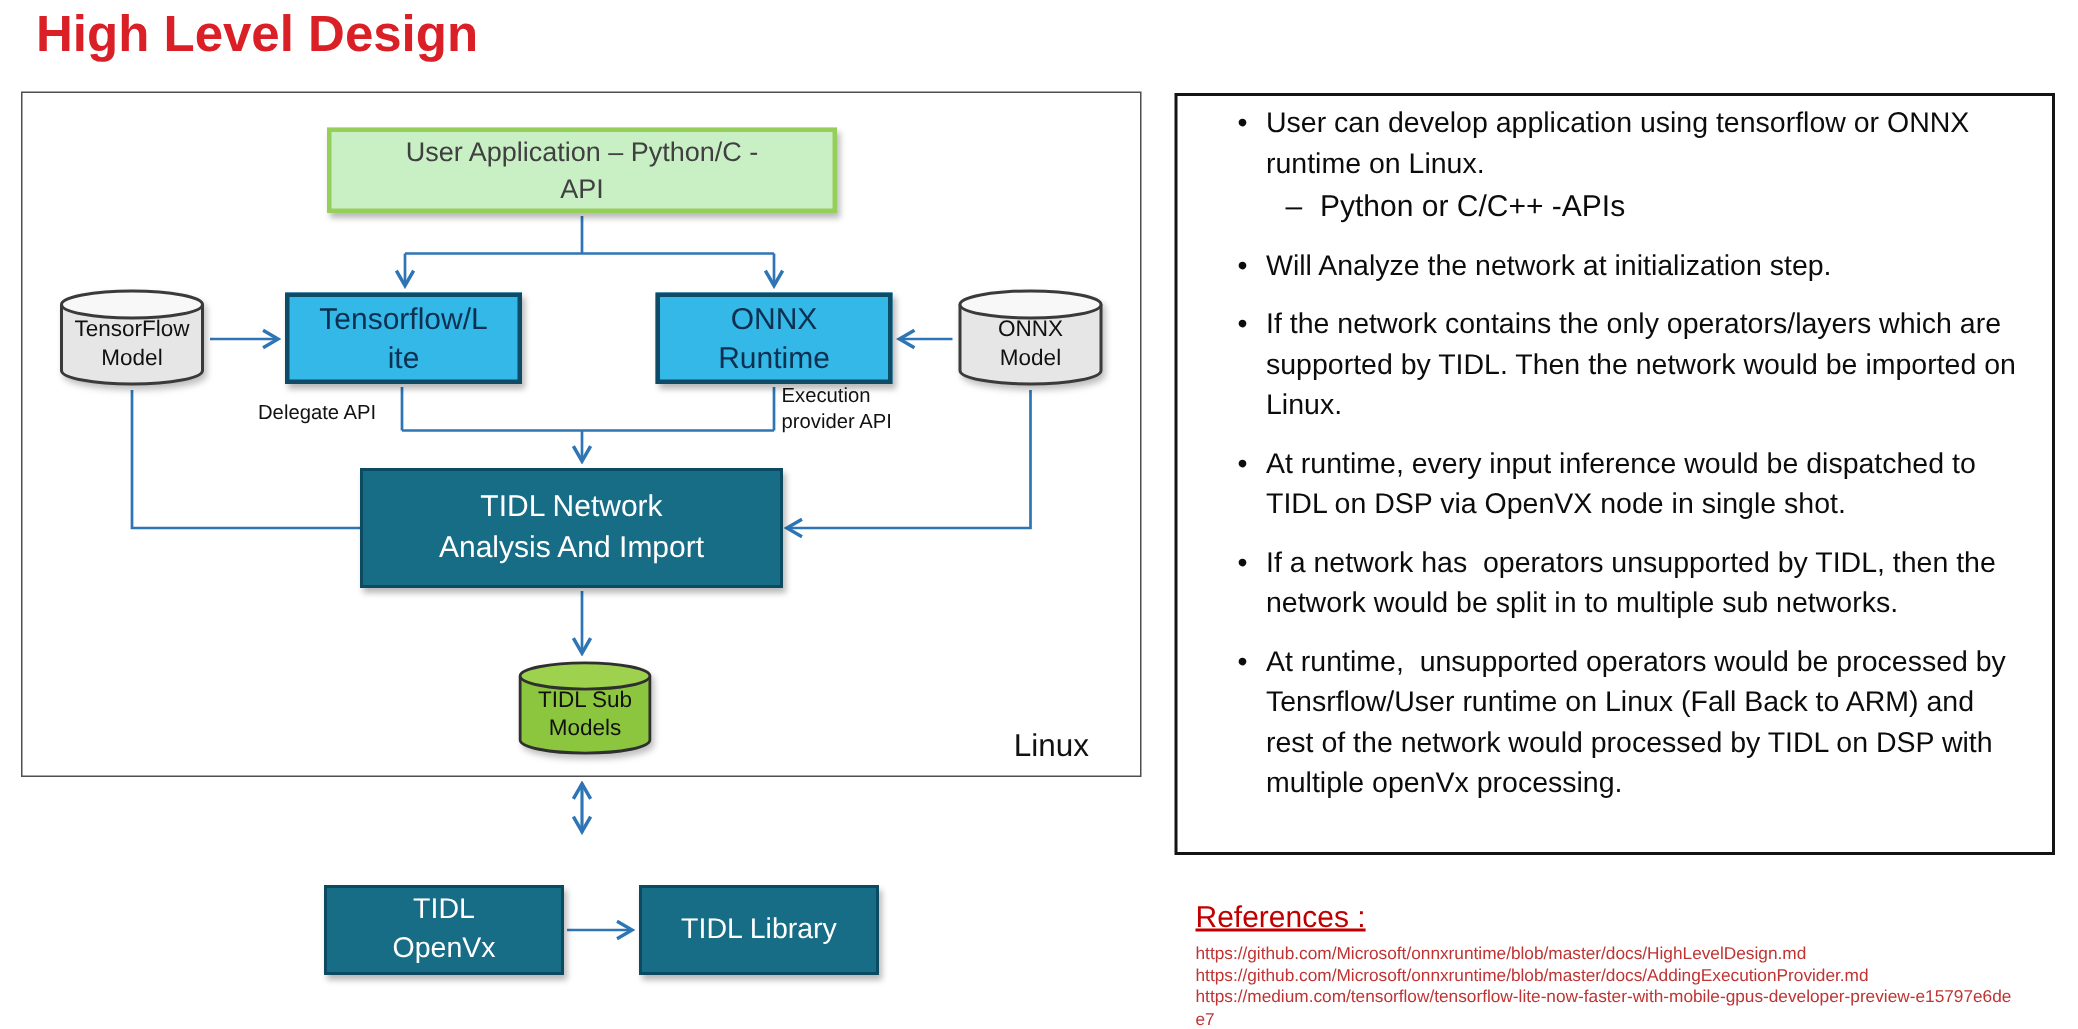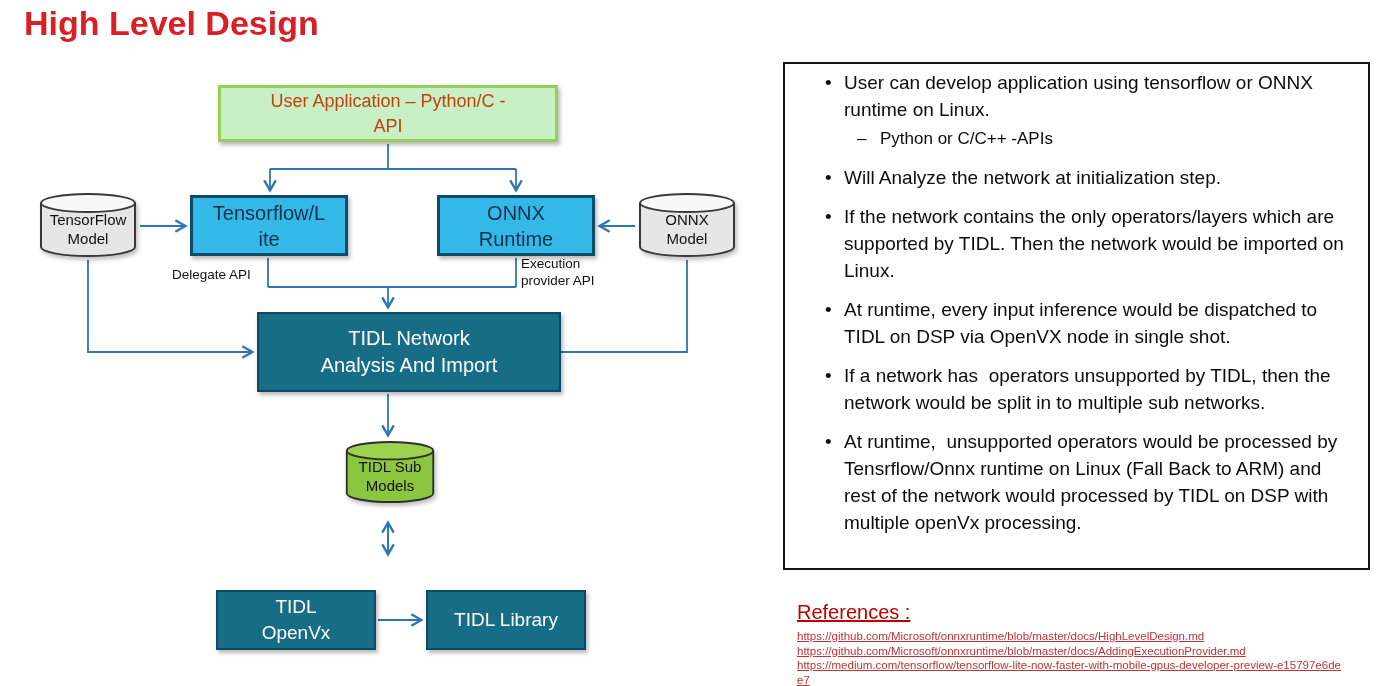--- a/index.html
+++ b/index.html
@@ -22,28 +22,28 @@
   .panel{position:absolute;border:2px solid var(--panel-border);background:transparent;}
   .panel-linux{left:14px;top:61px;width:747px;height:457px;border-width:1.5px;}
   .panel-rtos{left:11px;top:558px;width:751px;height:119px;border-width:1.5px;}
   .panel-corner-label{position:absolute;font-size:21px;color:#111;}
   .lbl-linux{right:34px;bottom:7px;}
   .lbl-rtos{right:30px;top:9px;}
 
   .node{position:absolute;display:flex;align-items:center;justify-content:center;
     text-align:center;white-space:pre-line;box-shadow:2px 3px 4px rgba(0,0,0,.28);}
   .node-green{left:218px;top:85px;width:340px;height:57px;background:var(--green-fill);
-    border:3px solid var(--green-border);font-size:18px;color:#c2410c;line-height:1.35;}
+    border:3px solid var(--green-border);font-size:18px;color:#404040;line-height:1.35;}
   .node-cyan{background:var(--cyan-fill);border:3px solid var(--cyan-border);
     color:var(--cyan-text);font-size:20px;line-height:1.3;text-align:center;}
   .node-tflite{left:190px;top:195px;width:158px;height:61px;}
   .node-onnxrt{left:437px;top:195px;width:158px;height:61px;}
   .node-teal{background:var(--teal-fill);border:2px solid var(--teal-border);
     color:#ffffff;font-size:20px;line-height:1.35;}
-  .node-tidlnet{left:257px;top:312px;width:304px;height:80px;}
+  .node-tidlnet{left:240px;top:312px;width:282px;height:80px;}
   .node-openvx{left:216px;top:590px;width:160px;height:60px;font-size:19px;}
   .node-tidllib{left:426px;top:590px;width:160px;height:60px;font-size:19px;}
 
   .cyl{position:absolute;filter:drop-shadow(2px 3px 2px rgba(0,0,0,.25));}
   .cyl svg{position:absolute;left:0;top:0;width:100%;height:100%;}
   .cyl .cyl-label{position:absolute;left:0;right:0;top:8px;bottom:0;display:flex;
     align-items:center;justify-content:center;text-align:center;font-size:15px;
     color:#111;white-space:pre-line;line-height:1.3;}
   .cyl-tfmodel{left:38px;top:192px;width:100px;height:66px;}
   .cyl-onnxmodel{left:637px;top:192px;width:100px;height:66px;}
@@ -63,37 +63,40 @@
   .conn{stroke:var(--arrow-blue);stroke-width:1.8;fill:none;}
   .arrowhead{stroke:var(--arrow-blue);stroke-width:1.6;fill:none;}
 
   .notes-panel{position:absolute;left:783px;top:62px;width:587px;height:508px;
     border:2px solid var(--notes-border);padding:5px 24px 0 32px;}
   .notes-panel ul{list-style:none;}
   .notes-panel li{position:relative;padding-left:27px;margin-bottom:12px;
     font-size:19px;line-height:27px;color:#0c0c0c;}
   .notes-panel li::before{content:"\2022";position:absolute;left:8px;top:0;}
   .bullet-text{white-space:pre-wrap;}
-  .sub-bullet{position:relative;margin-top:2px;padding-left:36px;font-size:17px;
+  .sub-bullet{position:relative;margin-top:2px;padding-left:36px;font-size:20px;
     line-height:27px;color:#0c0c0c;}
   .sub-bullet::before{content:"\2013";position:absolute;left:13px;top:0;}
 
   .references{position:absolute;left:797px;top:601px;width:545px;}
   .ref-heading{display:inline-block;font-size:20px;color:var(--ref-heading-red);
     text-decoration:underline;margin-bottom:5px;}
   .ref-links a{display:block;font-size:11.5px;line-height:14.5px;
-    color:var(--link-red);text-decoration:underline;word-break:break-all;cursor:pointer;}
+    color:var(--link-red);word-break:break-all;cursor:pointer;}
 </style>
 </head>
 <body>
 
 <div class="page">
 
   <div class="slide-title">High Level Design</div>
 
+  <div class="panel panel-linux">
+    <div class="panel-corner-label lbl-linux">Linux</div>
+  </div>
 
 
   <svg class="conn-layer" viewBox="0 0 1385 686" xmlns="http://www.w3.org/2000/svg">
     <defs>
       <marker id="arrow" viewBox="0 0 10 10" refX="7.5" refY="5" markerWidth="8" markerHeight="8" orient="auto">
         <path class="arrowhead" d="M1.5,1 L8.5,5 L1.5,9"></path>
       </marker>
     </defs>
     <g>
       <path class="conn" d="M388,144 V169"></path>
@@ -178,21 +181,21 @@
       <li>
         <span class="bullet-text">If the network contains the only operators/layers which are supported by TIDL. Then the network would be imported on Linux.</span>
       </li>
       <li>
         <span class="bullet-text">At runtime, every input inference would be dispatched to TIDL on DSP via OpenVX node in single shot.</span>
       </li>
       <li>
         <span class="bullet-text">If a network has  operators unsupported by TIDL, then the network would be split in to multiple sub networks.</span>
       </li>
       <li>
-        <span class="bullet-text">At runtime,  unsupported operators would be processed by Tensrflow/Onnx runtime on Linux (Fall Back to ARM) and rest of the network would processed by TIDL on DSP with multiple openVx processing.</span>
+        <span class="bullet-text">At runtime,  unsupported operators would be processed by Tensrflow/User runtime on Linux (Fall Back to ARM) and rest of the network would processed by TIDL on DSP with multiple openVx processing.</span>
       </li>
     </ul>
   </div>
 
   <div class="references">
     <span class="ref-heading">References :</span>
     <div class="ref-links">
       <a>https://github.com/Microsoft/onnxruntime/blob/master/docs/HighLevelDesign.md</a>
       <a>https://github.com/Microsoft/onnxruntime/blob/master/docs/AddingExecutionProvider.md</a>
       <a>https://medium.com/tensorflow/tensorflow-lite-now-faster-with-mobile-gpus-developer-preview-e15797e6dee7</a>

